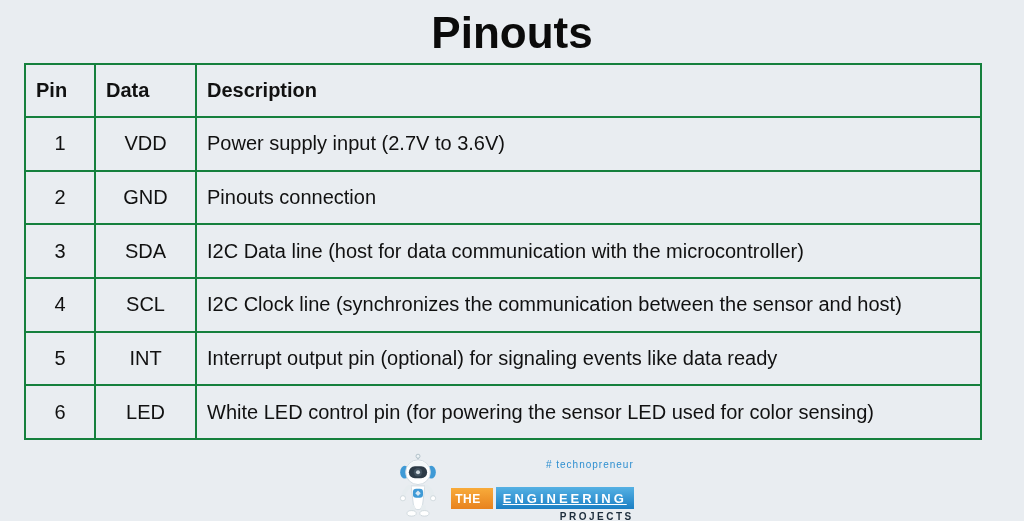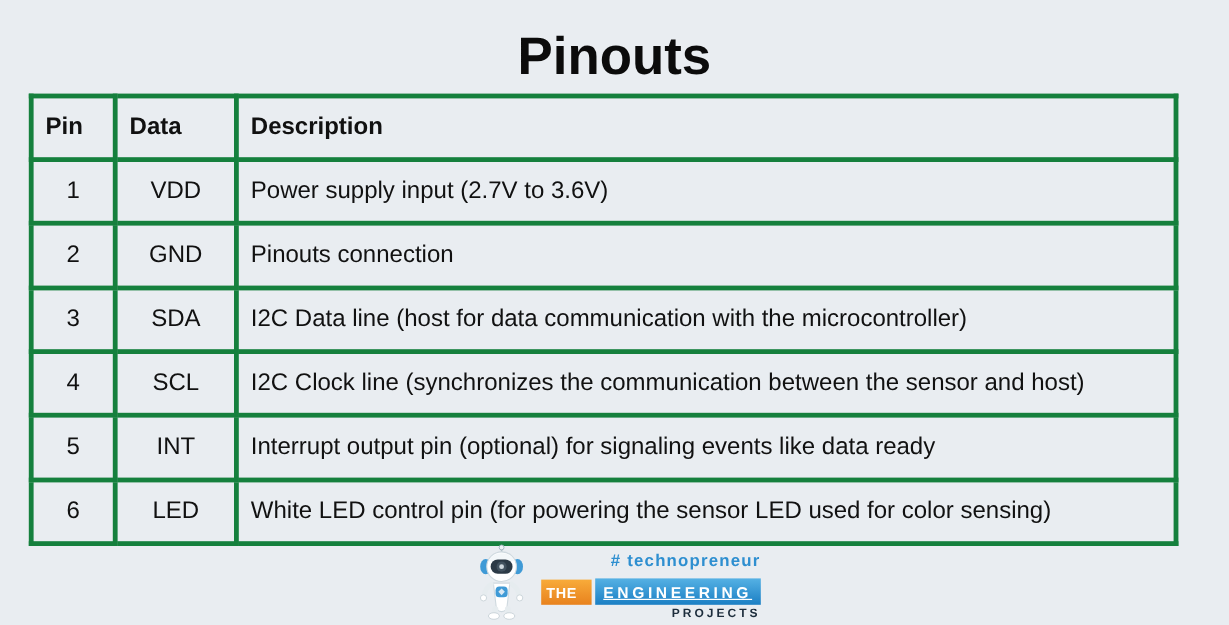--- a/index.html
+++ b/index.html
@@ -5,37 +5,37 @@
   html,body{margin:0;padding:0;}
   body{
     width:1024px;height:521px;
     background:#e9edf1;
     font-family:"Liberation Sans","DejaVu Sans",sans-serif;
     color:#111;
     overflow:hidden;
     position:relative;
   }
   .page-title{
-    margin:23px 0 0 0;
+    margin:8px 0 0 0;
     text-align:center;
     font-size:44px;
     font-weight:900;
     letter-spacing:0px;
     color:#0b0b0b;
   }
   table.pinout{
     border-collapse:collapse;
     table-layout:fixed;
     width:958px;
     height:377px;
     margin:5px 0 0 24px;
     background:#e9edf1;
   }
   table.pinout th, table.pinout td{
-    border:4px solid #15803d;
+    border:2px solid #15803d;
     font-size:20px;
     padding:0 10px;
     vertical-align:middle;
     white-space:nowrap;
     overflow:hidden;
   }
   table.pinout th{
     font-weight:bold;
     text-align:left;
   }
@@ -57,25 +57,25 @@
     gap:5px;
   }
   .robot{width:56px;height:64px;flex:0 0 auto;}
   .brand{
     display:flex;
     flex-direction:column;
     align-items:flex-end;
     padding-top:6px;
   }
   .tagline{
-    font-size:14px;
-    font-weight:bold;
+    font-size:10px;
+    font-weight:normal;
     color:#2e8fd0;
     letter-spacing:1px;
-    margin-bottom:7px;
+    margin-bottom:17px;
   }
   .brand-row{
     display:flex;
     align-items:flex-end;
     gap:3px;
   }
   .box-the{
     background:linear-gradient(180deg,#f8ab3a,#e8821e);
     color:#fff;
     font-weight:bold;

